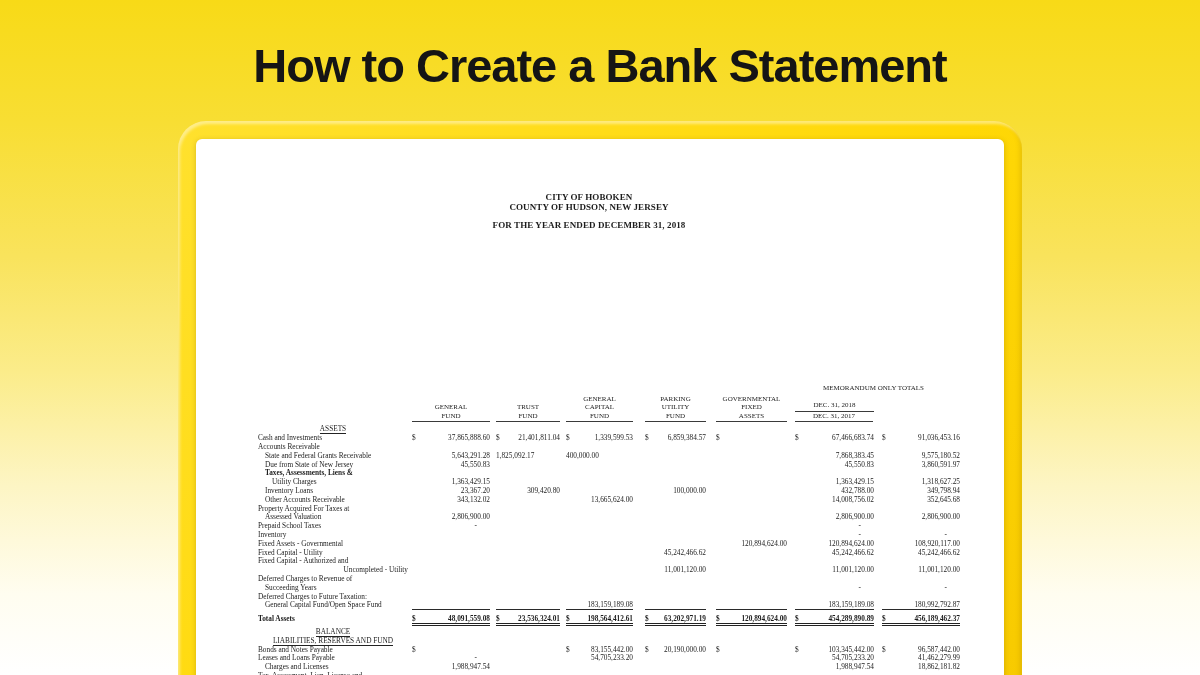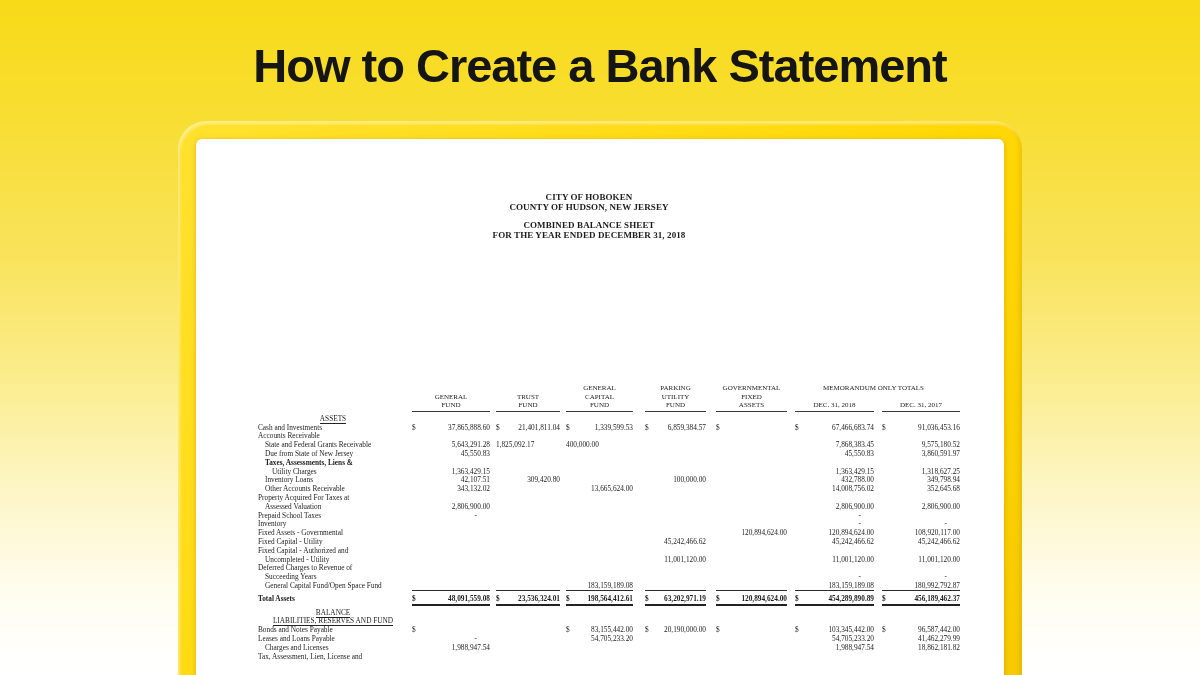--- a/index.html
+++ b/index.html
@@ -29,21 +29,21 @@
   .doc-header .gap{height:8px;}
   
   .tbl{position:absolute;left:62px;top:245px;width:702px;font-size:7.3px;line-height:8.8px;}
   .thead{display:flex;align-items:flex-end;}
   .hspacer{width:150px;}
   .hcol{box-sizing:border-box;}
   .hinner{border-bottom:1px solid #3a3a3a;padding-bottom:1px;text-align:center;}
   .hline{display:block;font-size:7px;line-height:8.6px;height:8.6px;}
   .memo-title{text-align:center;font-size:7px;line-height:8.6px;height:8.6px;}
   .memo-spacer{height:8.6px;}
-  .memo-cols{display:flex;}
+  .memo-cols{display:flex;flex-direction:column;}
   .row{display:flex;}
   .lab{width:150px;box-sizing:border-box;white-space:nowrap;}
   .cell{box-sizing:border-box;}
   .vc{display:flex;justify-content:space-between;height:8.8px;}
   .usd{text-align:left;}
   .num{text-align:right;white-space:nowrap;}
   .num.dash{padding-right:13px;}
   .row.rule .vc{border-bottom:1px solid #2a2a2a;height:7.8px;}
   .row.total{font-weight:bold;margin-top:4.5px;margin-bottom:4px;}
   .row.total .vc{border-bottom:1px solid #222;position:relative;height:8.4px;}
@@ -57,21 +57,20 @@
 <body>
 
 <div class="page-title">How to Create a Bank Statement</div>
 
 <div class="doc-frame">
   <div class="doc-sheet">
     <div class="doc-header">
       <div>CITY OF HOBOKEN</div>
       <div>COUNTY OF HUDSON, NEW JERSEY</div>
       <div class="gap"></div>
-      <div>COMBINED BALANCE SHEET</div>
       <div>FOR THE YEAR ENDED DECEMBER 31, 2018</div>
     </div>
     <div class="tbl">
       <div class="thead" id="thead">
           <div class="hspacer"></div>
           <div class="hcol" style="width: 82px;">
             <div class="hinner" style="margin-left: 4px;">
               <span class="hline"></span>
               <span class="hline">GENERAL</span>
               <span class="hline">FUND</span>
@@ -311,21 +310,21 @@
             <div class="cell" style="width: 86px;">
               <div class="vc" style="margin-left: 8px; justify-content: flex-end;">
                 <span class="num">1,318,627.25</span>
               </div>
             </div>
           </div>
           <div class="row">
             <div class="lab" style="padding-left: 7px;">Inventory Loans</div>
             <div class="cell" style="width: 82px;">
               <div class="vc" style="margin-left: 4px; justify-content: flex-end;">
-                <span class="num">42,107.51</span>
+                <span class="num">23,367.20</span>
               </div>
             </div>
             <div class="cell" style="width: 70px;">
               <div class="vc" style="margin-left: 6px; justify-content: flex-end;">
                 <span class="num">309,420.80</span>
               </div>
             </div>
             <div class="cell" style="width: 73px;">
               <div class="vc" style="margin-left: 6px;"></div>
             </div>
@@ -568,21 +567,21 @@
               <div class="vc" style="margin-left: 10px;"></div>
             </div>
             <div class="cell" style="width: 87px;">
               <div class="vc" style="margin-left: 8px;"></div>
             </div>
             <div class="cell" style="width: 86px;">
               <div class="vc" style="margin-left: 8px;"></div>
             </div>
           </div>
           <div class="row">
-            <div class="lab" style="padding-left: 7px;">Uncompleted - Utility</div>
+            <div class="lab" style="padding-left: 7px; text-align: right;">Uncompleted - Utility</div>
             <div class="cell" style="width: 82px;">
               <div class="vc" style="margin-left: 4px;"></div>
             </div>
             <div class="cell" style="width: 70px;">
               <div class="vc" style="margin-left: 6px;"></div>
             </div>
             <div class="cell" style="width: 73px;">
               <div class="vc" style="margin-left: 6px;"></div>
             </div>
             <div class="cell" style="width: 73px;">
@@ -647,20 +646,44 @@
             </div>
             <div class="cell" style="width: 87px;">
               <div class="vc" style="margin-left: 8px; justify-content: flex-end;">
                 <span class="num dash">-</span>
               </div>
             </div>
             <div class="cell" style="width: 86px;">
               <div class="vc" style="margin-left: 8px; justify-content: flex-end;">
                 <span class="num dash">-</span>
               </div>
+            </div>
+          </div>
+          <div class="row">
+            <div class="lab" style="padding-left: 0px;">Deferred Charges to Future Taxation:</div>
+            <div class="cell" style="width: 82px;">
+              <div class="vc" style="margin-left: 4px;"></div>
+            </div>
+            <div class="cell" style="width: 70px;">
+              <div class="vc" style="margin-left: 6px;"></div>
+            </div>
+            <div class="cell" style="width: 73px;">
+              <div class="vc" style="margin-left: 6px;"></div>
+            </div>
+            <div class="cell" style="width: 73px;">
+              <div class="vc" style="margin-left: 12px;"></div>
+            </div>
+            <div class="cell" style="width: 81px;">
+              <div class="vc" style="margin-left: 10px;"></div>
+            </div>
+            <div class="cell" style="width: 87px;">
+              <div class="vc" style="margin-left: 8px;"></div>
+            </div>
+            <div class="cell" style="width: 86px;">
+              <div class="vc" style="margin-left: 8px;"></div>
             </div>
           </div>
           <div class="row rule">
             <div class="lab" style="padding-left: 7px;">General Capital Fund/Open Space Fund</div>
             <div class="cell" style="width: 82px;">
               <div class="vc" style="margin-left: 4px;"></div>
             </div>
             <div class="cell" style="width: 70px;">
               <div class="vc" style="margin-left: 6px;"></div>
             </div>

